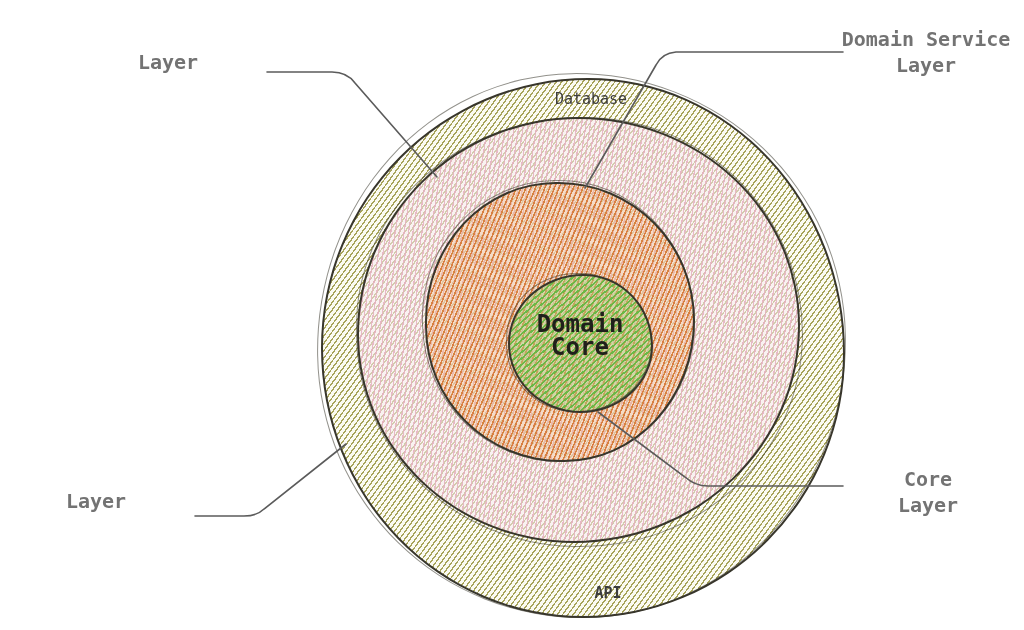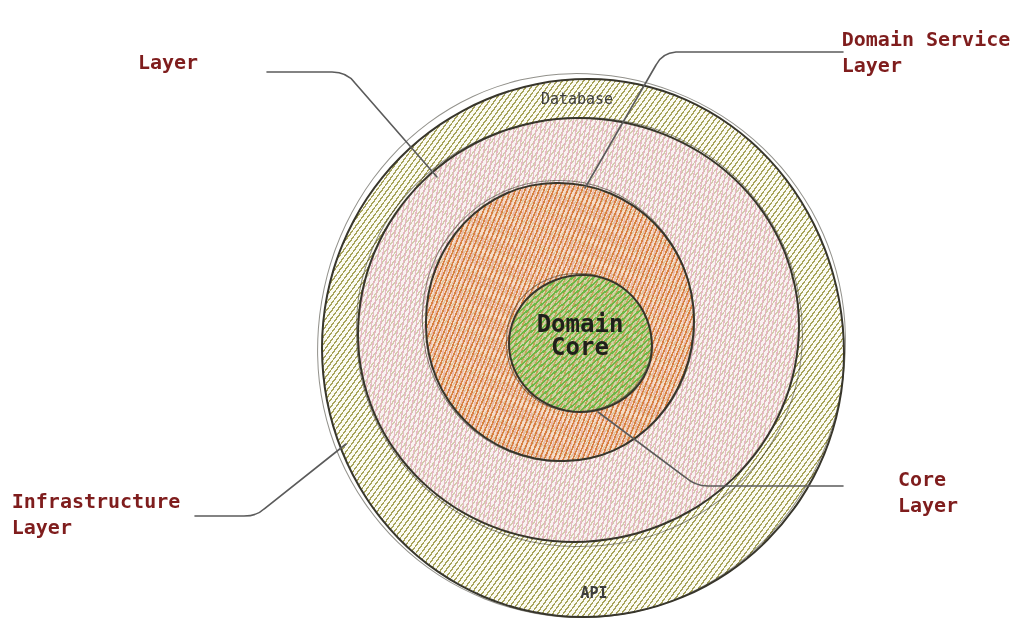--- a/index.html
+++ b/index.html
@@ -83,20 +83,21 @@
 
   
   .ring-text {
     position: absolute;
     transform: translateX(-50%);
     color: #3d3d3d;
     font-size: 15px;
     font-weight: 400;
     white-space: nowrap;
     z-index: 6;
+    margin-left: 14px;
   }
   .database-text { left: 577px; top: 90px; }
   .api-text      { left: 594px; top: 584px; font-weight: bold; }
 
   .domain-model-text {
     position: absolute;
     left: 580px; top: 313px;
     transform: translateX(-50%);
     color: #20201c;
     font-size: 24px;
@@ -118,25 +119,25 @@
     fill: none;
     stroke: #5b5b5b;
     stroke-width: 1.6;
     stroke-linecap: round;
   }
 
   
   .callout {
     position: absolute;
     transform: translateX(-50%);
-    color: #7f1d1d;
+    color: #737373;
     font-size: 20px;
     font-weight: 700;
     line-height: 26px;
-    text-align: left;
+    text-align: center;
     white-space: nowrap;
     z-index: 8;
   }
   .callout-application    { left: 168px; top: 49px; }
   .callout-domain-service { left: 926px; top: 26px; }
   .callout-infrastructure { left: 96px;  top: 488px; }
   .callout-core           { left: 928px; top: 458px; margin-top: 8px; }
 </style>
 </head>
 <body>
@@ -166,21 +167,20 @@
   <div class="callout callout-application">
     <div>Layer</div>
   </div>
 
   <div class="callout callout-domain-service">
     <div>Domain Service</div>
     <div>Layer</div>
   </div>
 
   <div class="callout callout-infrastructure">
-    <div>Infrastructure</div>
     <div>Layer</div>
   </div>
 
   <div class="callout callout-core">
     <div>Core</div>
     <div>Layer</div>
   </div>
 
 </div>
 

